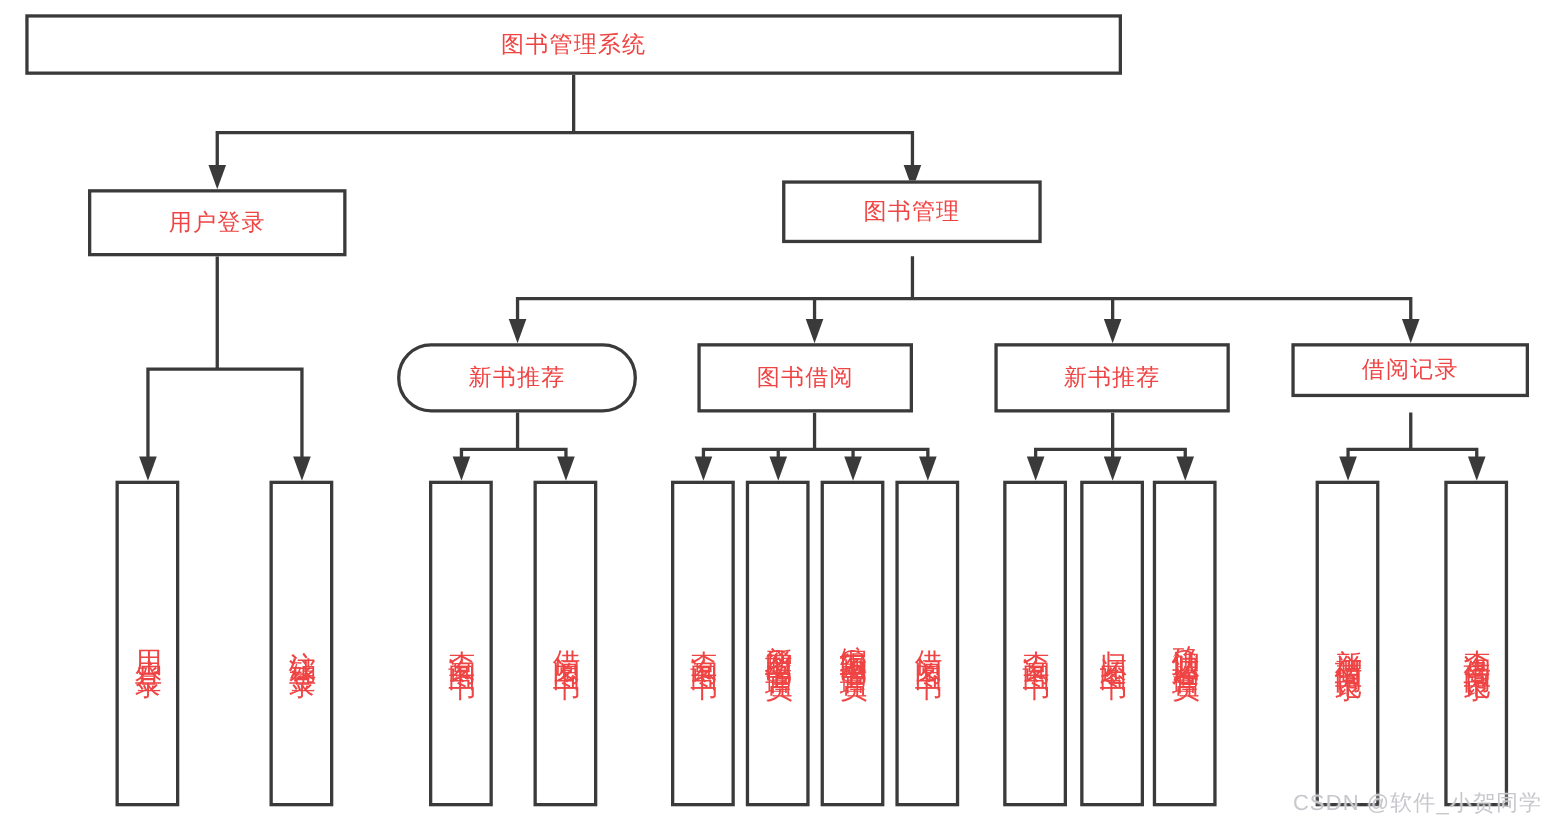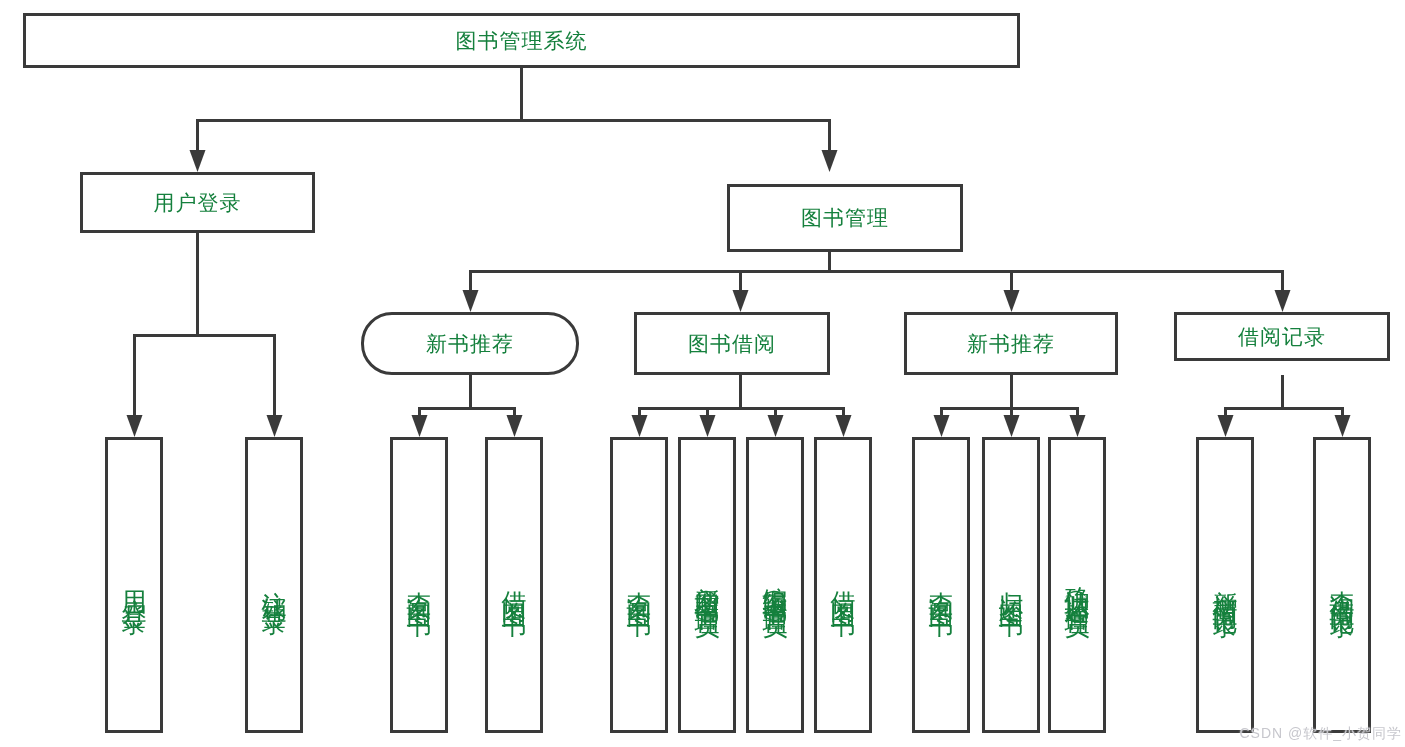--- a/index.html
+++ b/index.html
@@ -15,21 +15,21 @@
     position: absolute;
     left: 0; top: 0;
     width: 1405px; height: 747px;
     pointer-events: none;
   }
   .box {
     position: absolute;
     box-sizing: border-box;
     border: 3px solid #3a3a3a;
     background: #ffffff;
-    color: #15803d;
+    color: #ef4444;
     display: flex;
     align-items: center;
     justify-content: center;
     text-align: center;
   }
   .h-box {
     font-size: 21px;
     letter-spacing: 1px;
     line-height: 1.2;
   }
@@ -39,21 +39,21 @@
     font-size: 25px;
     letter-spacing: 7px;
     line-height: 1;
     width: 58px;
     top: 437px;
     height: 296px;
   }
   
   .root   { left: 23px;   top: 13px;  width: 997px; height: 55px; }
   .l2-0   { left: 80px;   top: 172px; width: 235px; height: 61px; }
-  .l2-1   { left: 711px;  top: 184px; width: 236px; height: 68px; margin-left: 16px; }
+  .l2-1   { left: 711px;  top: 164px; width: 236px; height: 57px; }
   .l3-0   { left: 361px;  top: 312px; width: 218px; height: 63px; border-radius: 31px; }
   .l3-1   { left: 634px;  top: 312px; width: 196px; height: 63px; }
   .l3-2   { left: 904px;  top: 312px; width: 214px; height: 63px; }
   .l3-3   { left: 1174px; top: 312px; width: 216px; height: 49px; }
   .leaf-0  { left: 105px; }
   .leaf-1  { left: 245px; }
   .leaf-2  { left: 390px; }
   .leaf-3  { left: 485px; }
   .leaf-4  { left: 610px; }
   .leaf-5  { left: 678px; letter-spacing: 4px; }
@@ -61,21 +61,21 @@
   .leaf-7  { left: 814px; }
   .leaf-8  { left: 912px; }
   .leaf-9  { left: 982px; }
   .leaf-10 { left: 1048px; letter-spacing: 4px; }
   .leaf-11 { left: 1196px; letter-spacing: 5px; }
   .leaf-12 { left: 1313px; letter-spacing: 5px; }
   .watermark {
     position: absolute;
     right: 3px;
     bottom: 4px;
-    font-size: 14px;
+    font-size: 20px;
     color: #c7c7cd;
     text-shadow: 0 0 2px #ffffff;
     letter-spacing: 1px;
     white-space: nowrap;
   }
 </style>
 </head>
 <body>
 
 <div class="canvas">

